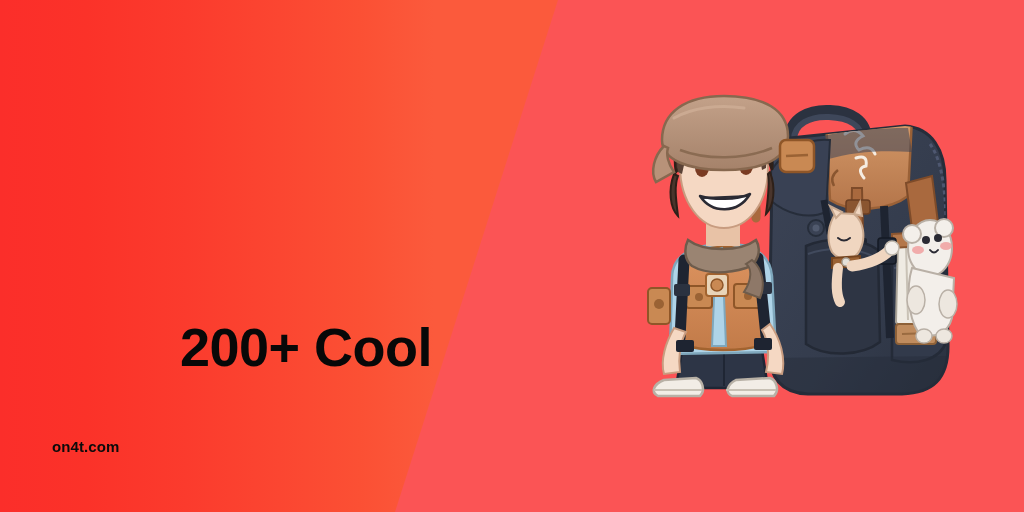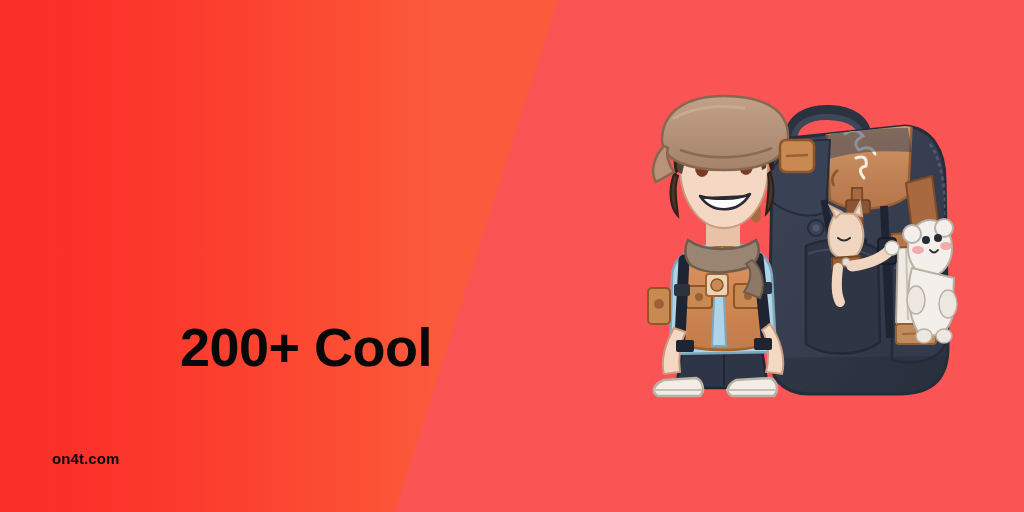--- a/index.html
+++ b/index.html
@@ -52,21 +52,21 @@
     font-weight:bold;
     line-height:82px;
     letter-spacing:-0.5px;
     z-index:6;
     white-space:pre;
   }
   .headline .hl-line { display:block; }
 
   .watermark {
     position:absolute;
-    left:52px; top:450px;
+    left:52px; top:438px;
     color:#0b0b0b;
     font-size:15px;
     font-weight:bold;
     letter-spacing:0.1px;
     z-index:6;
   }
 
   
   .art {
     position:absolute;

